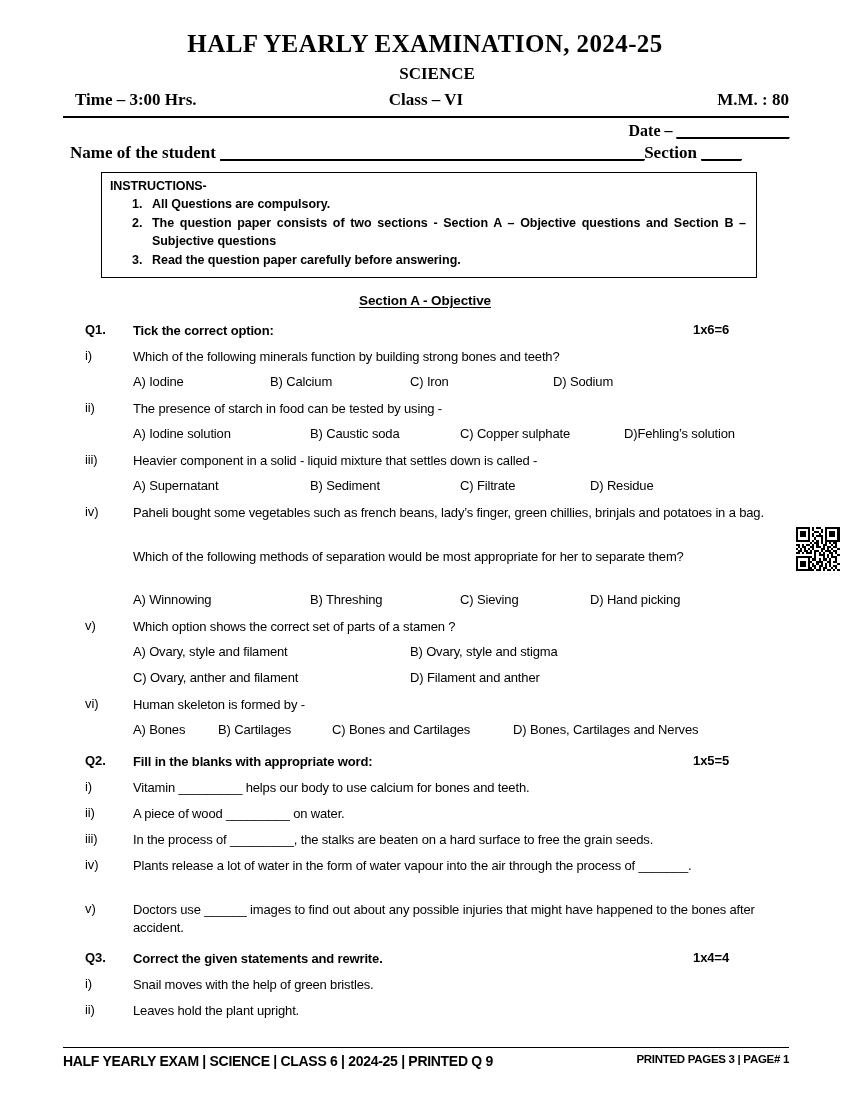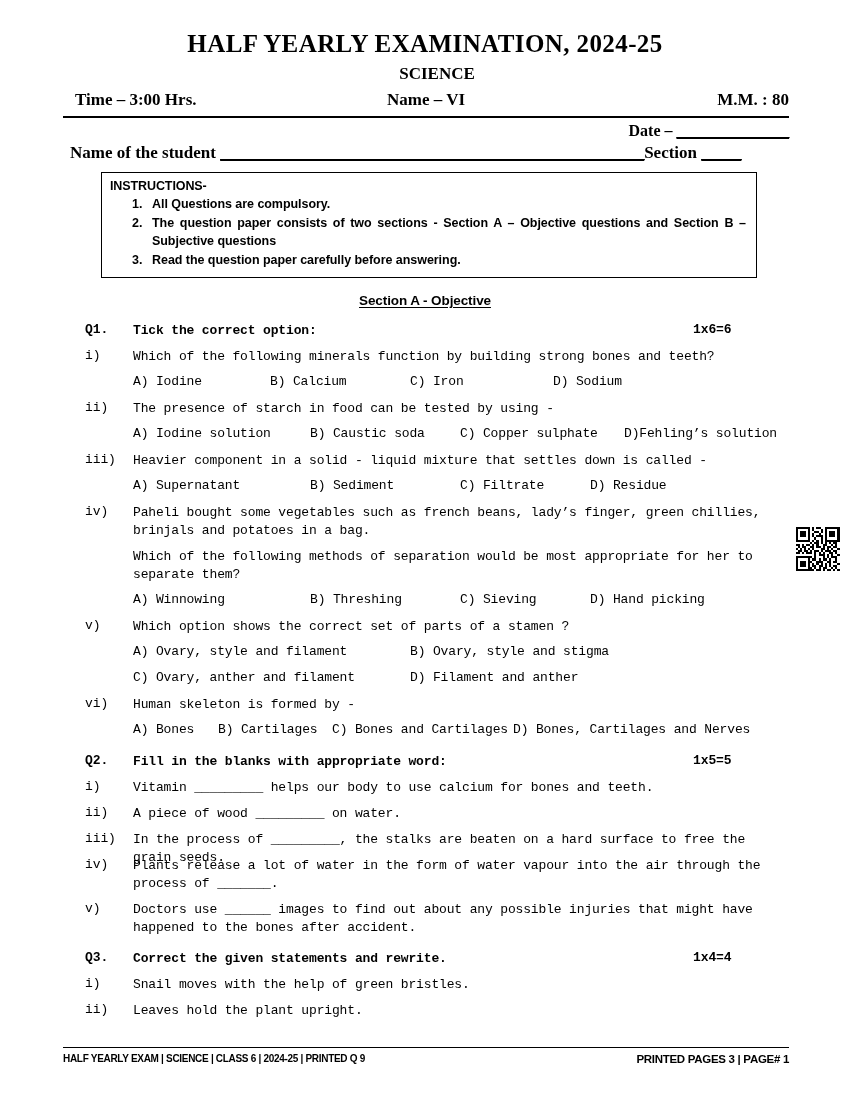--- a/index.html
+++ b/index.html
@@ -129,21 +129,21 @@
     font-size: 13.5px;
     font-weight: bold;
     letter-spacing: -0.1px;
   }
   .section-head span {
     text-decoration: underline;
     text-decoration-thickness: 1.3px;
     text-underline-offset: 2px;
   }
 
-  .q-block { position: absolute; left: 0; width: 850px; font-family: Liberation Mono, monospace; }
+  .q-block { position: absolute; left: 0; width: 850px; }
 
   .row {
     position: relative;
     width: 850px;
     min-height: 18px;
   }
   .lbl {
     position: absolute;
     left: 85px; top: 0;
     width: 46px;
@@ -189,21 +189,21 @@
   .foot-rule {
     position: absolute;
     left: 63px; top: 1047px;
     width: 726px;
     height: 0;
     border-top: 1.6px solid #000;
   }
   .foot-left {
     position: absolute;
     left: 63px; top: 1053px;
-    font-size: 10px;
+    font-size: 14px;
     font-weight: bold;
     letter-spacing: -0.3px;
     white-space: nowrap;
   }
   .foot-right {
     position: absolute;
     right: 61px; top: 1053px;
     font-size: 11.5px;
     font-weight: bold;
     letter-spacing: -0.3px;
@@ -212,21 +212,21 @@
 </style>
 </head>
 <body>
 
 <div class="page">
 
   <div class="hdr-title">HALF YEARLY EXAMINATION, 2024-25</div>
   <div class="hdr-subject">SCIENCE</div>
 
   <div class="hdr-row">
-    <div class="hr-mid">Name – VI</div>
+    <div class="hr-mid">Class – VI</div>
     <div class="hr-left">Time – 3:00 Hrs.</div>
     <div class="hr-right">M.M. : 80</div>
   </div>
 
   <div class="hdr-rule"></div>
 
   <div class="date-line"><span>Date – </span><span class="blank-u">_______________</span></div>
 
   <div class="name-line"><span>Name of the student </span><span class="blank-u">_____________________________________________________</span><span>Section </span><span class="blank-u">_____</span></div>
 

